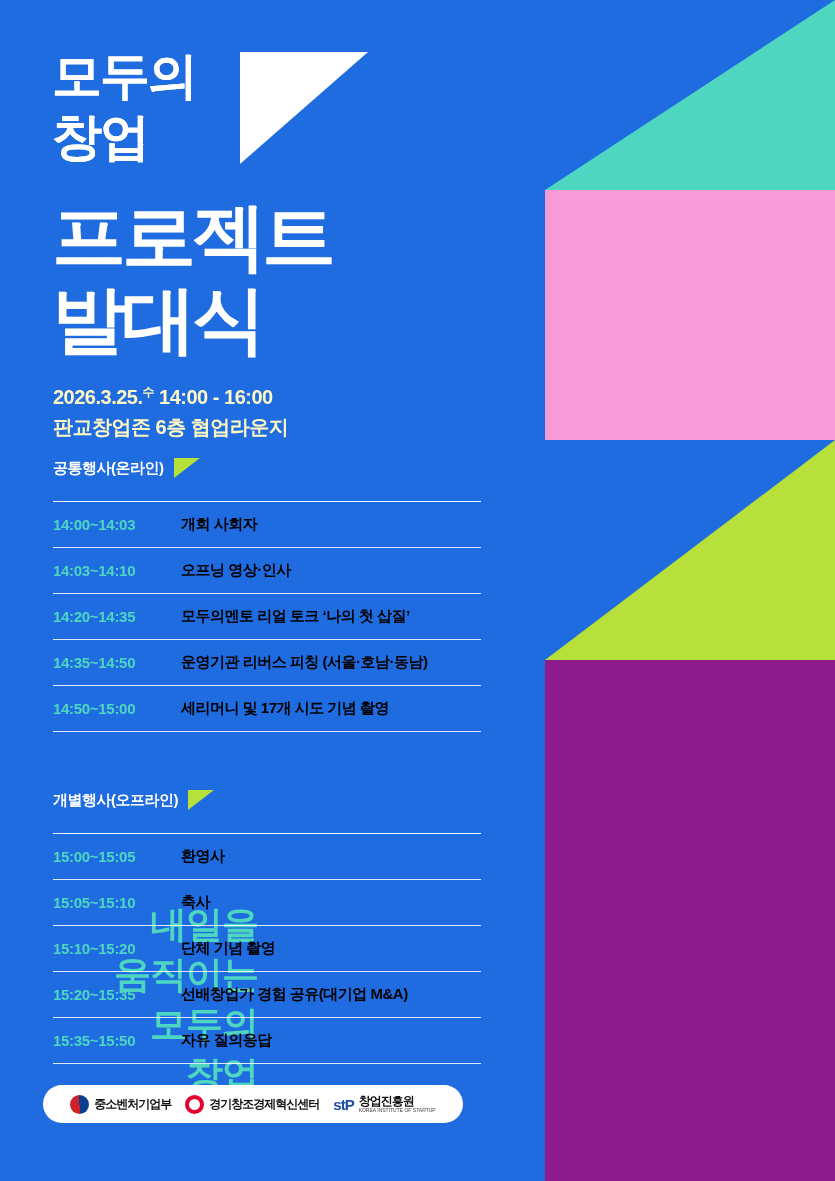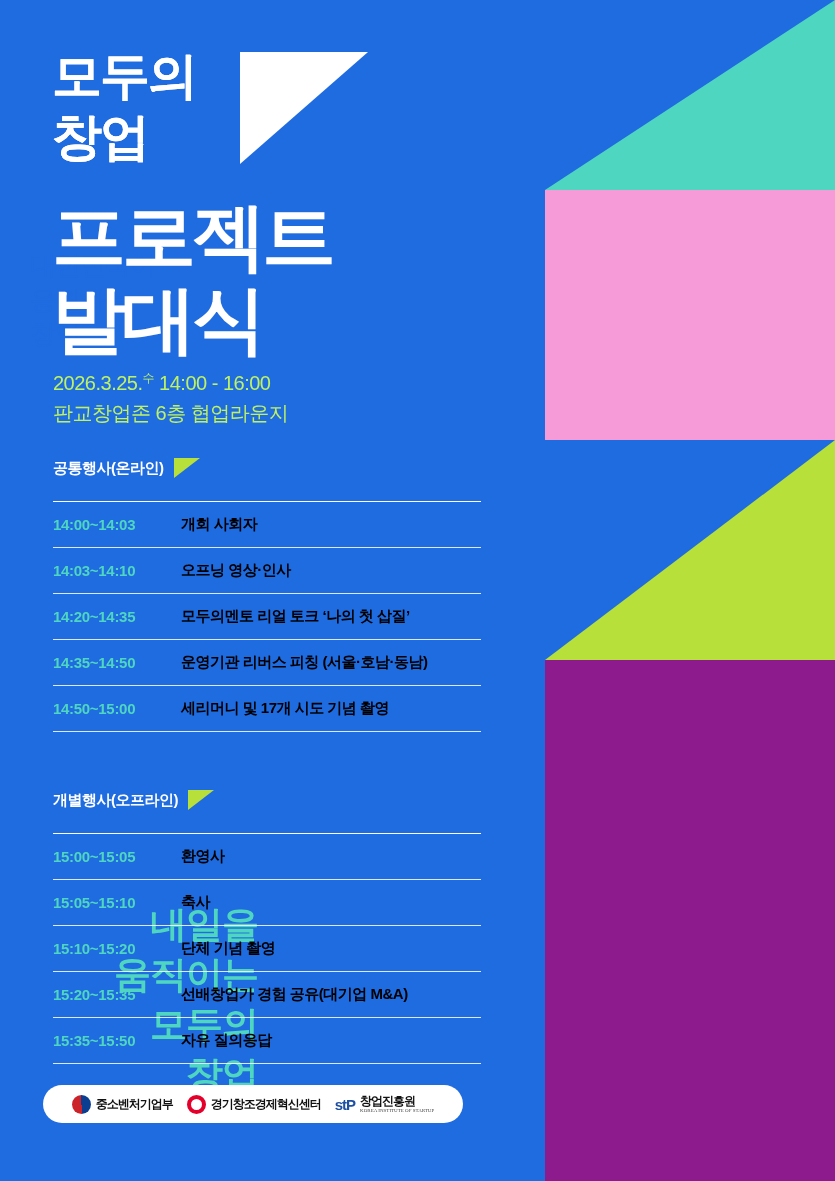--- a/index.html
+++ b/index.html
@@ -48,22 +48,22 @@
     position:absolute;left:188px;top:6px;width:0;height:0;
     border-left:128px solid #fff;border-bottom:112px solid transparent;
   }
 
   .title{
     position:absolute;left:52px;top:196px;width:470px;
     color:#fff;font-size:74px;font-weight:bold;line-height:1.12;letter-spacing:-4px;
   }
 
   .datetime{
-    position:absolute;left:53px;top:368px;width:470px;
-    color:#bef264;font-size:20px;font-weight:normal;line-height:1.5;letter-spacing:-0.5px;
+    position:absolute;left:53px;top:382px;width:470px;
+    color:#fef9c3;font-size:20px;font-weight:bold;line-height:1.5;letter-spacing:-0.5px;
   }
   .datetime .sup{font-size:12px;vertical-align:super;}
 
   
   .section{position:absolute;left:53px;width:428px;}
   .sec-head{
     display:flex;align-items:center;gap:10px;
     color:#fff;font-size:15px;font-weight:bold;letter-spacing:-0.5px;
     padding-bottom:23px;border-bottom:1px solid #ffffff;
   }
@@ -100,21 +100,21 @@
   }
   .logo-item .mark2{
     width:19px;height:19px;border-radius:50%;
     border:4px solid #e4002b;box-sizing:border-box;display:inline-block;
   }
   .logo-item .mark3{
     font-size:15px;font-weight:bold;color:#1f4fa3;letter-spacing:-1px;
   }
   .logo-item .ltxt{font-size:12px;font-weight:bold;color:#111;letter-spacing:-1px;}
   .logo-item .lsub{font-size:5px;color:#444;letter-spacing:0;}
-  .logo-stack{display:flex;flex-direction:column;line-height:1.1;font-family:Liberation Serif, serif;}
+  .logo-stack{display:flex;flex-direction:column;line-height:1.1;}
 </style>
 </head>
 <body>
 
 <div class="poster">
 
   <div class="right-col">
     <div class="blk-teal">
       <div class="tri"></div>
     </div>

